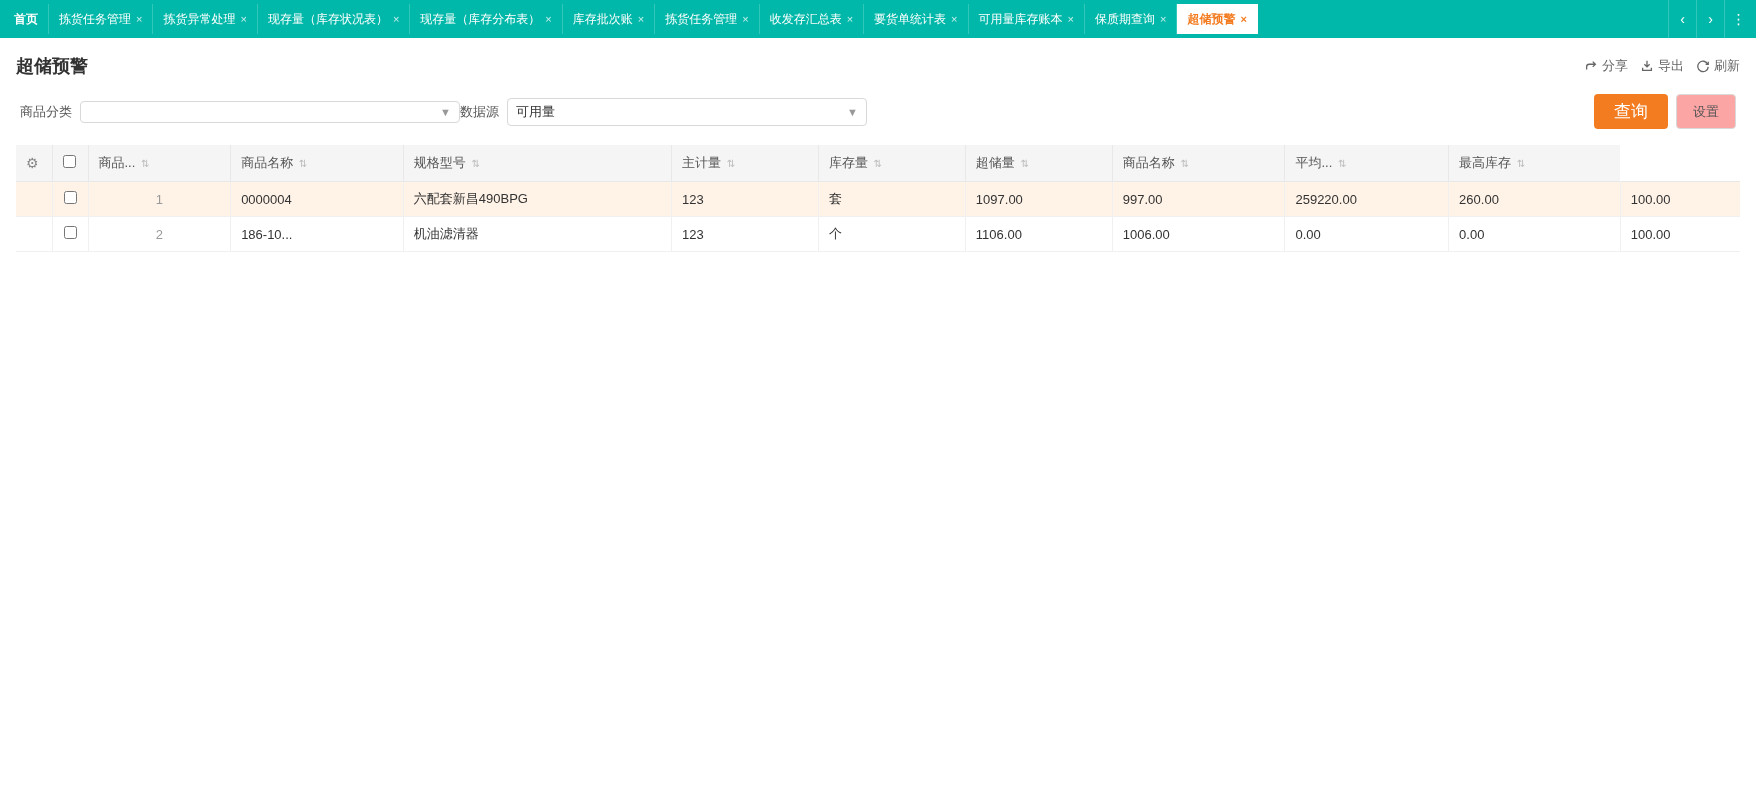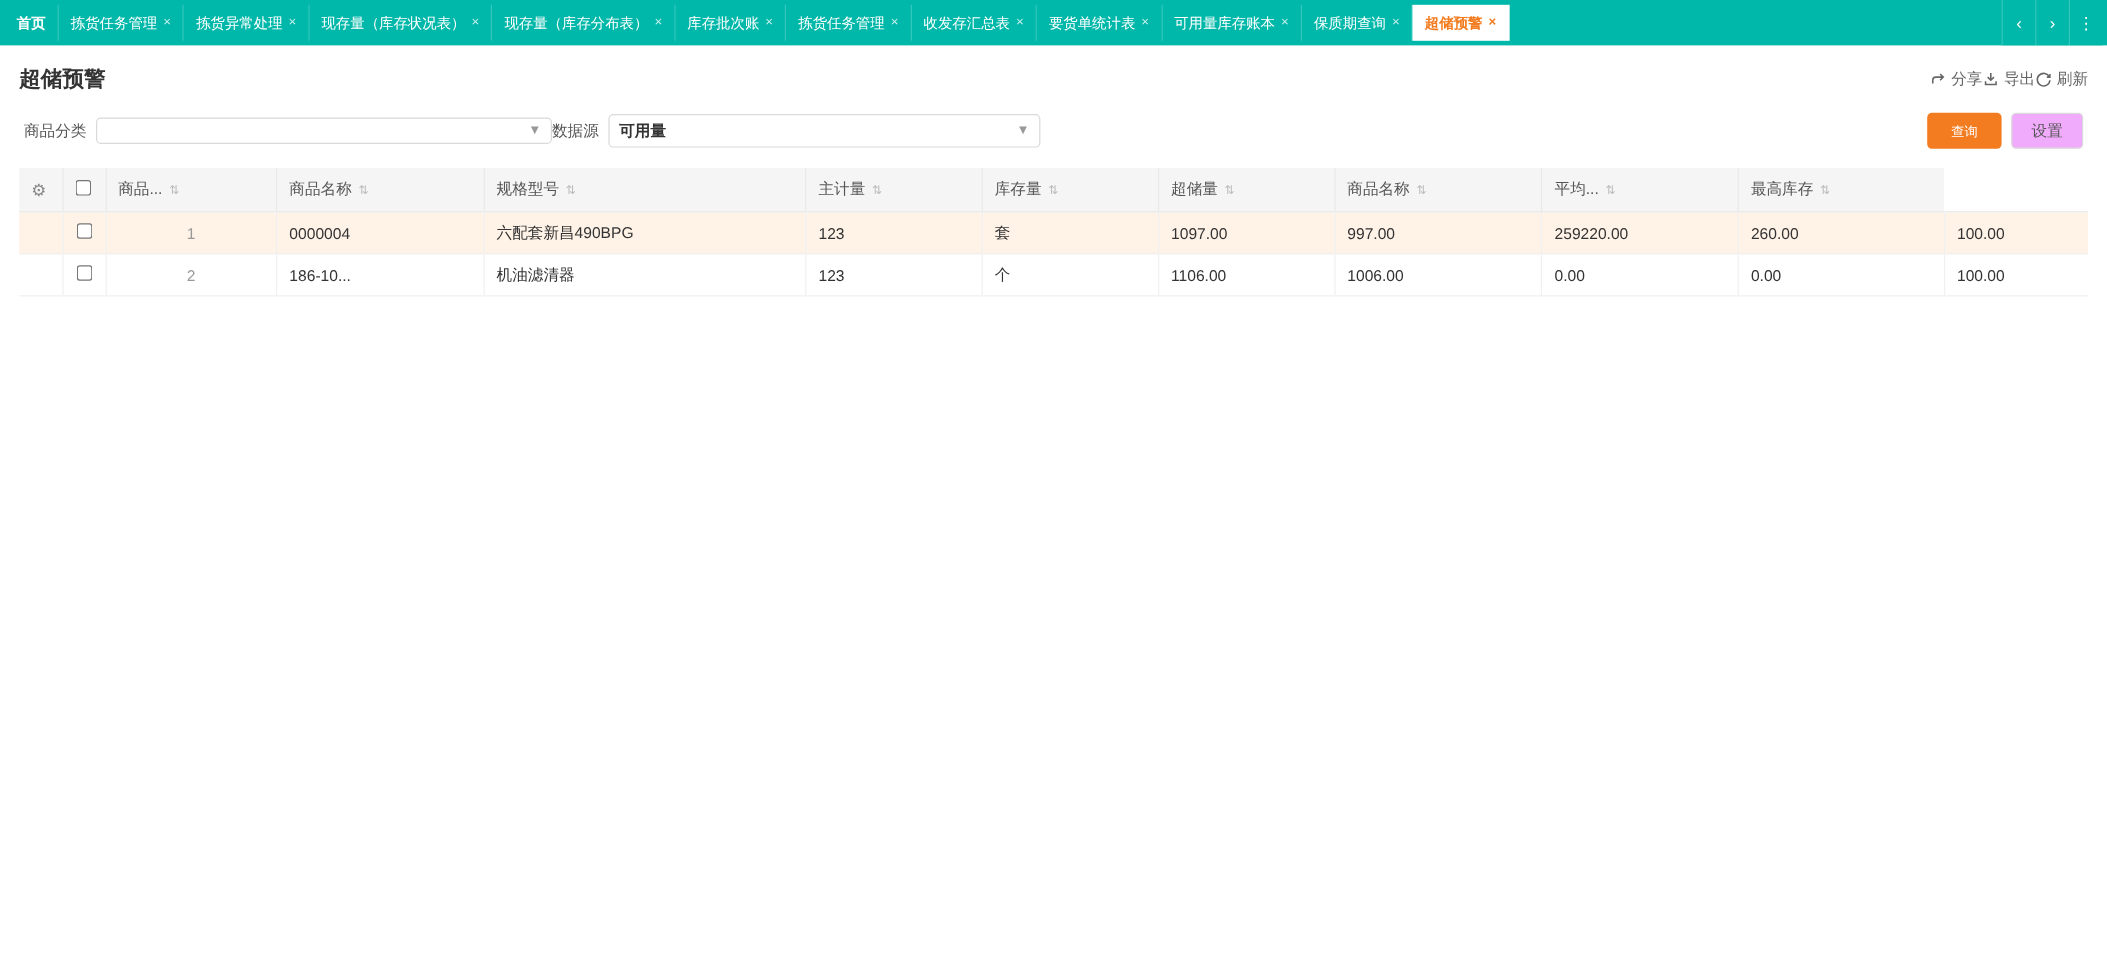--- a/index.html
+++ b/index.html
@@ -69,20 +69,21 @@
       justify-content: space-between;
       margin-bottom: 16px;
     }
     .page-title {
       font-size: 18px;
       font-weight: bold;
       color: #333;
     }
     .header-actions {
       display: flex;
+      gap: 12px;
     }
     .header-action-btn {
       display: flex;
       align-items: center;
       gap: 4px;
       color: #666;
       cursor: pointer;
       font-size: 13px;
       background: none;
       border: none;
@@ -114,39 +115,38 @@
       min-width: 380px;
       background: #fff;
       cursor: pointer;
       font-size: 13px;
       color: #333;
       justify-content: space-between;
     }
     .filter-select .chevron { color: #999; font-size: 11px; }
     .filter-select-sm {
       min-width: 360px;
-      font-weight: bold;
     }
 
     .filter-buttons {
       display: flex;
       gap: 8px;
       margin-left: auto;
     }
     .btn-query {
       background: #f47c20;
       color: #fff;
       border: none;
       border-radius: 4px;
       padding: 6px 20px;
-      font-size: 11px;
+      font-size: 17px;
       cursor: pointer;
     }
     .btn-settings {
-      background: #f0abfc;
+      background: #fca5a5;
       color: #555;
       border: 1px solid #d9d9d9;
       border-radius: 4px;
       padding: 5px 16px;
       font-size: 13px;
       cursor: pointer;
     }
 
     
     .data-table {

